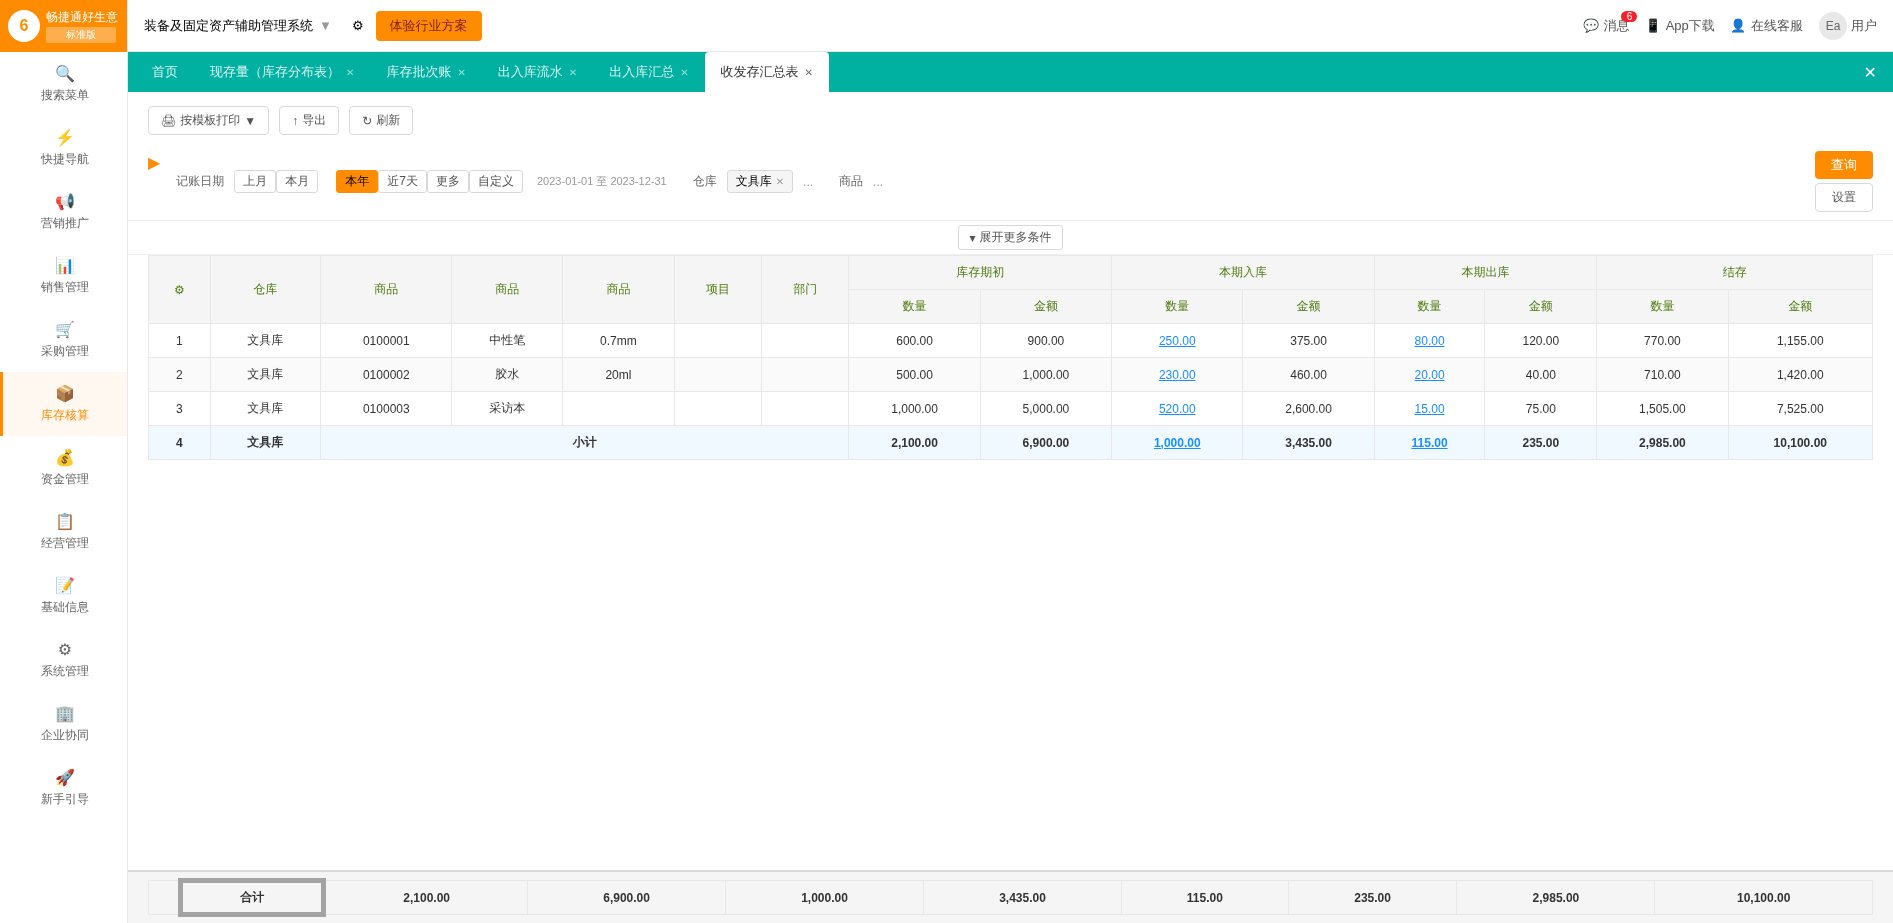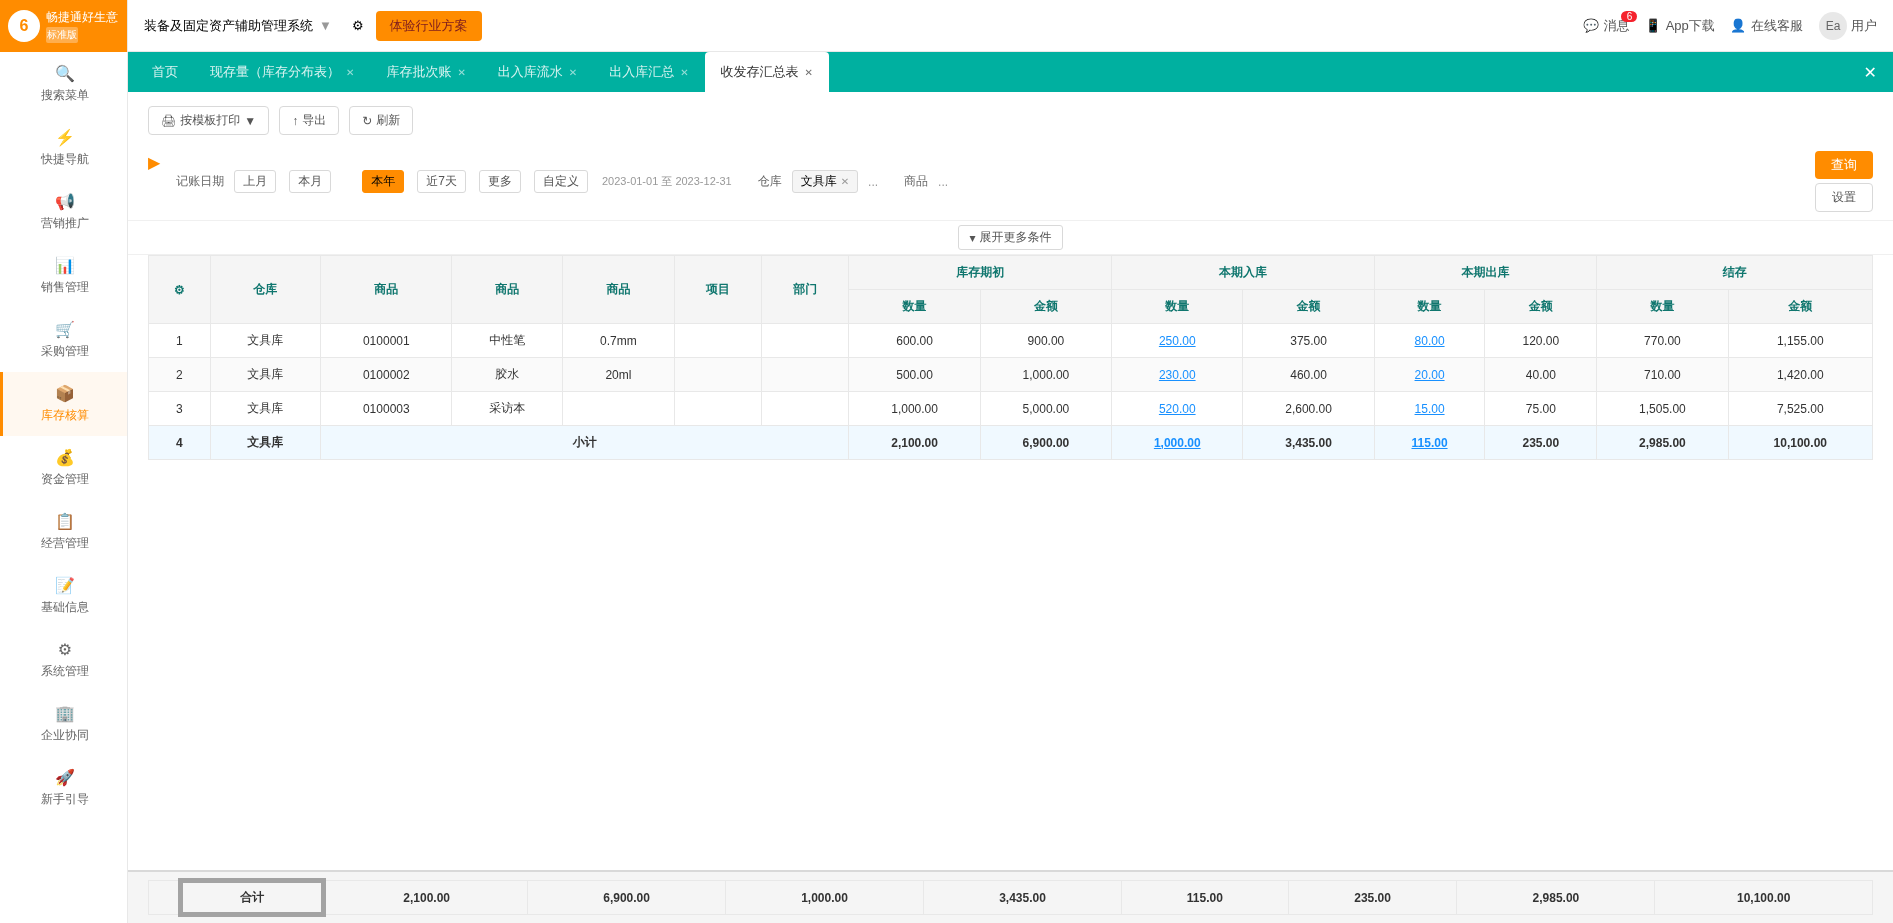--- a/index.html
+++ b/index.html
@@ -3,21 +3,21 @@
   <meta charset="utf-8">
   <style>
     * { box-sizing: border-box; margin: 0; padding: 0; }
     body { font-family: "Microsoft YaHei", "PingFang SC", sans-serif; font-size: 13px; background: #f0f2f5; display: flex; height: 923px; overflow: hidden; }
 
     
     .sidebar { width: 128px; background: #fff; display: flex; flex-direction: column; border-right: 1px solid #e8e8e8; flex-shrink: 0; }
     .sidebar-logo { background: #ff8c00; padding: 10px 8px; display: flex; align-items: center; gap: 6px; height: 52px; }
     .logo-icon { width: 32px; height: 32px; background: #fff; border-radius: 50%; display: flex; align-items: center; justify-content: center; font-size: 16px; font-weight: bold; color: #ff8c00; flex-shrink: 0; }
     .logo-text { color: #fff; font-size: 12px; line-height: 1.4; }
-    .sidebar-tag { font-size: 10px; color: #fff; background: rgba(255,255,255,0.3); padding: 1px 1px; border-radius: 2px; margin-top: 2px; display: inline-block; }
+    .sidebar-tag { font-size: 10px; color: #fff; background: rgba(255,255,255,0.3); padding: 1px 20px; border-radius: 2px; margin-top: 2px; display: inline-block; }
     .sidebar-item { display: flex; flex-direction: column; align-items: center; padding: 12px 8px; cursor: pointer; color: #666; font-size: 12px; gap: 4px; border-left: 3px solid transparent; }
     .sidebar-item.active { background: #fff8f0; color: #ff8c00; border-left-color: #ff8c00; }
     .sidebar-item-icon { font-size: 16px; }
     .sidebar-item-label { text-align: center; }
 
     
     .main { flex: 1; display: flex; flex-direction: column; overflow: hidden; }
 
     
     .topbar { height: 52px; background: #fff; display: flex; align-items: center; padding: 0 16px; border-bottom: 1px solid #e8e8e8; gap: 12px; }
@@ -39,33 +39,33 @@
     .page-content { flex: 1; background: #fff; overflow: auto; display: flex; flex-direction: column; }
 
     
     .page-header { padding: 14px 20px 8px; display: flex; align-items: center; justify-content: space-between; }
     .page-title { font-size: 15px; font-weight: bold; color: #333; }
     .page-header-actions { display: flex; align-items: center; gap: 10px; }
     .btn-outline { border: 1px solid #d9d9d9; background: #fff; color: #555; padding: 5px 12px; border-radius: 4px; cursor: pointer; font-size: 12px; display: flex; align-items: center; gap: 4px; }
     .btn-primary { background: #ff8c00; color: #fff; border: none; padding: 5px 16px; border-radius: 4px; cursor: pointer; font-size: 13px; }
     .btn-default { border: 1px solid #d9d9d9; background: #fff; color: #555; padding: 5px 12px; border-radius: 4px; cursor: pointer; font-size: 12px; }
     .filter-label { color: #666; font-size: 12px; white-space: nowrap; }
-    .date-btns { display: flex; gap: 13px; align-items: flex-start; }
+    .date-btns { display: flex; gap: 0; align-items: flex-start; }
     .date-btn { padding: 2px 8px; border: 1px solid #d9d9d9; background: #fff; border-radius: 3px; cursor: pointer; font-size: 12px; color: #555; }
     .date-btn.active { background: #ff8c00; color: #000000; border-color: #ff8c00; margin-left: 18px; }
     .date-range { color: #999; font-size: 11px; margin-left: 4px; }
     .filter-tag { display: flex; align-items: center; background: #f5f5f5; border: 1px solid #d9d9d9; border-radius: 3px; padding: 2px 8px; gap: 4px; font-size: 12px; }
     .filter-tag-close { cursor: pointer; color: #999; font-size: 10px; }
     .filter-more-btn { color: #999; font-size: 12px; cursor: pointer; }
     .filter-expand-btn { display: flex; align-items: center; gap: 4px; color: #555; font-size: 12px; cursor: pointer; border: 1px solid #d9d9d9; border-radius: 3px; padding: 3px 10px; }
 
     
     .table-section { flex: 1; overflow: auto; padding: 0 20px; }
     table { width: 100%; border-collapse: collapse; font-size: 12px; }
-    thead tr th { background: #f5f5f5; padding: 8px 10px; text-align: center; border: 1px solid #e8e8e8; color: #0f766e; font-weight: bold; white-space: nowrap; }
+    thead tr th { background: #f5f5f5; padding: 8px 10px; text-align: center; border: 1px solid #e8e8e8; color: #4d7c0f; font-weight: normal; white-space: nowrap; }
     tbody tr td { padding: 8px 10px; text-align: center; border: 1px solid #e8e8e8; color: #333; white-space: nowrap; }
     tbody tr:nth-child(even) { background: #fafafa; }
     tbody tr.subtotal td { font-weight: bold; background: #f0f9ff; }
     .link-num { color: #1890ff; text-decoration: underline; cursor: pointer; }
 
     .filter-section { display: flex; align-items: flex-start; padding: 8px 20px; border-bottom: 1px solid #f0f0f0; gap: 16px; }
     .filter-arrow { color: #ff8c00; font-size: 16px; cursor: pointer; margin-top: 2px; }
     .filter-content { flex: 1; display: flex; flex-direction: column; gap: 6px; }
     .filter-line { display: flex; align-items: center; gap: 10px; flex-wrap: wrap; }
 

